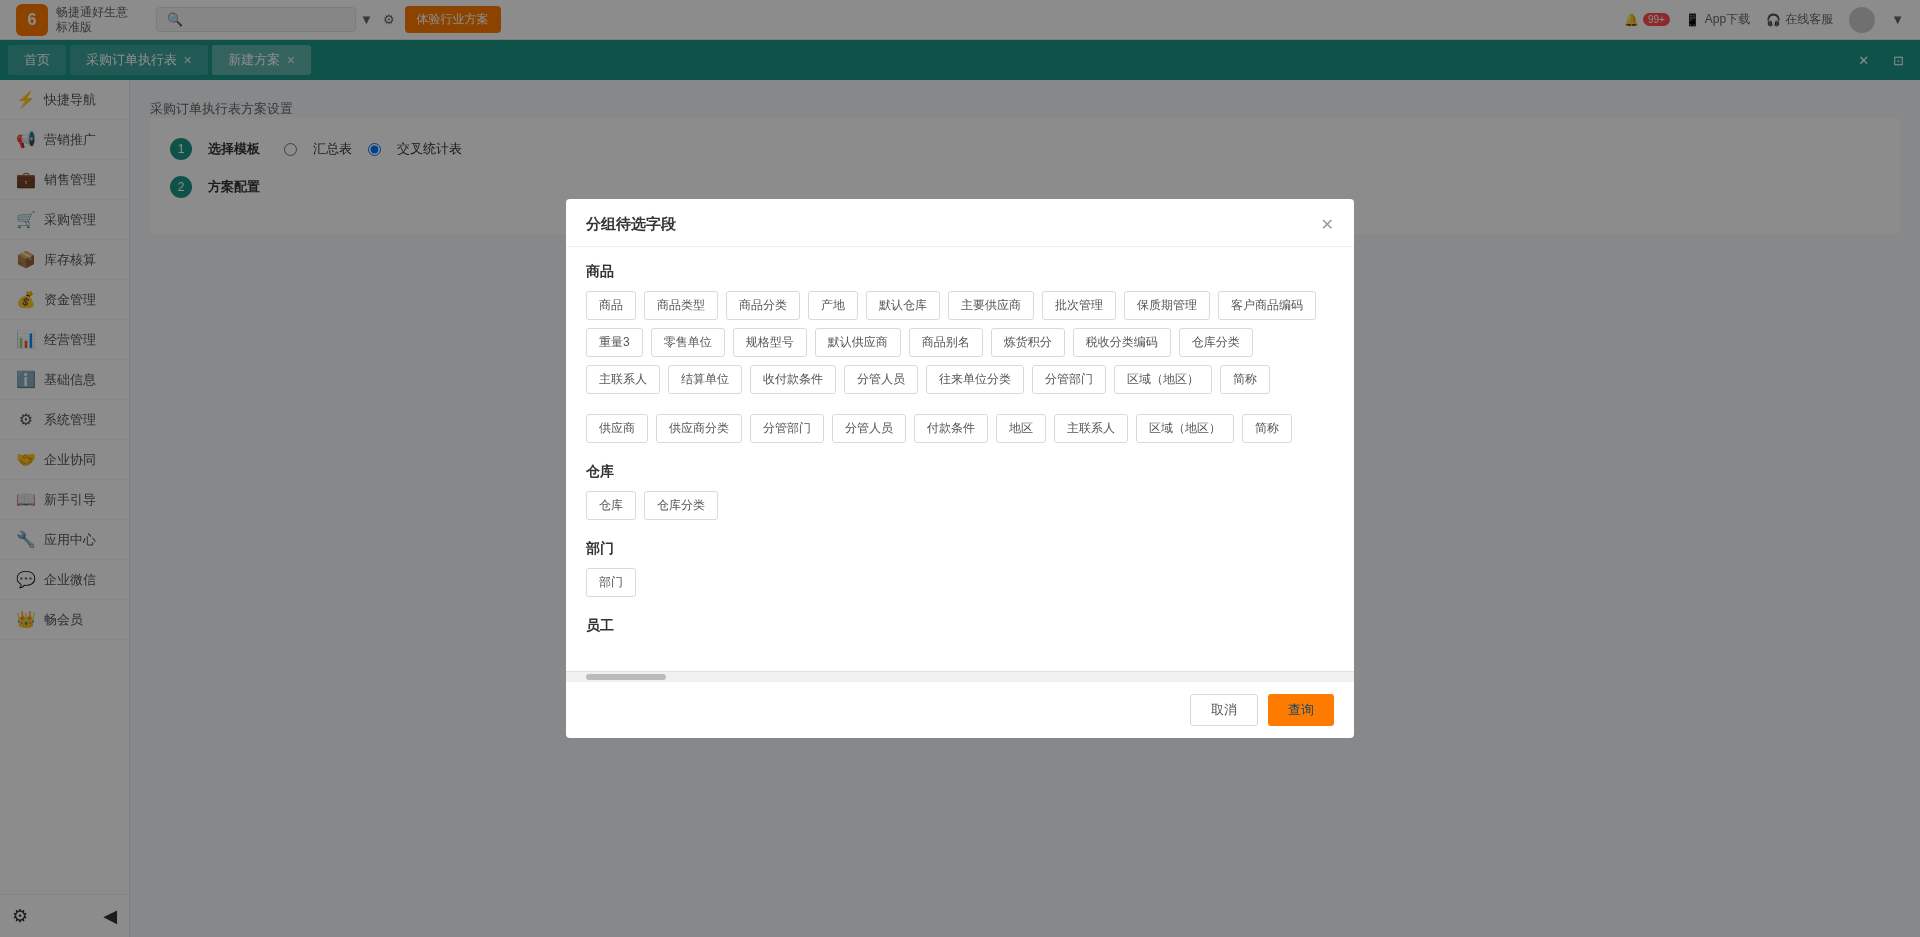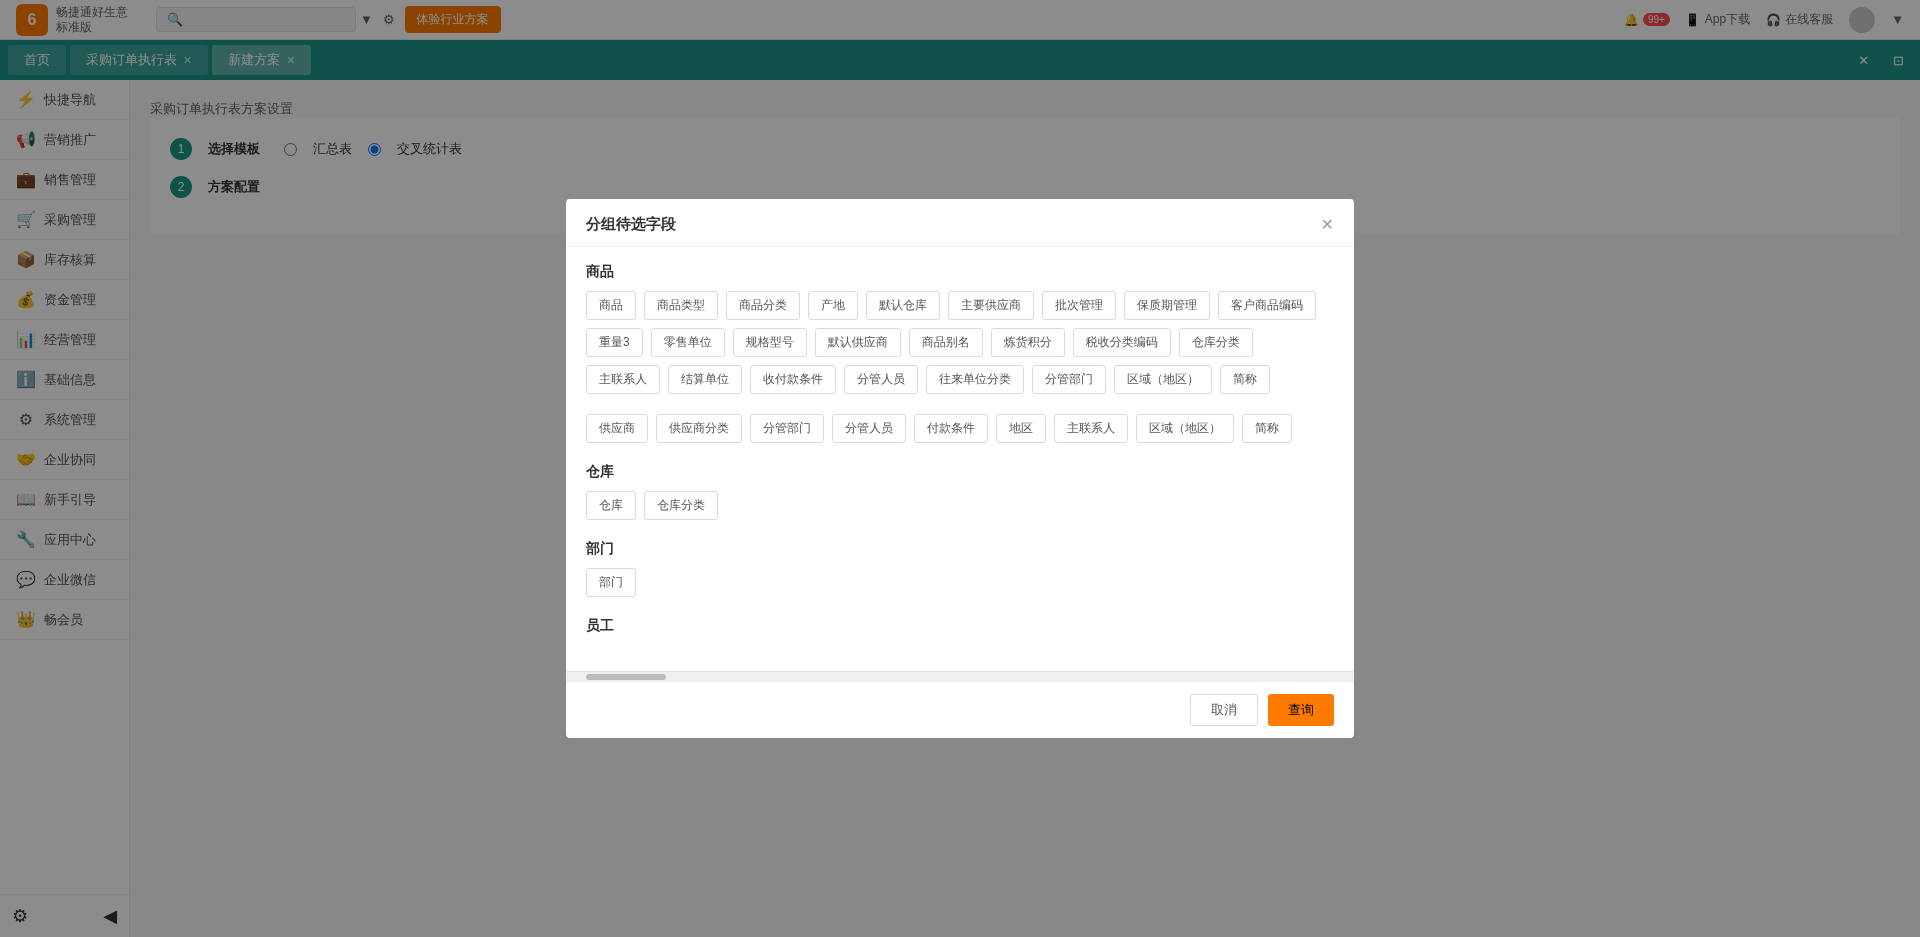--- a/index.html
+++ b/index.html
@@ -283,21 +283,21 @@
       border: 1px solid #d9d9d9;
       background: #fff;
       color: #555;
       padding: 6px 20px;
       border-radius: 3px;
       cursor: pointer;
       font-size: 13px;
     }
     .btn-confirm {
       background: #ff7b00;
-      color: #000000;
+      color: #0c4a6e;
       border: none;
       padding: 6px 20px;
       border-radius: 3px;
       cursor: pointer;
       font-size: 13px;
     }
 
     
     .sidebar-bottom {
       position: absolute;

